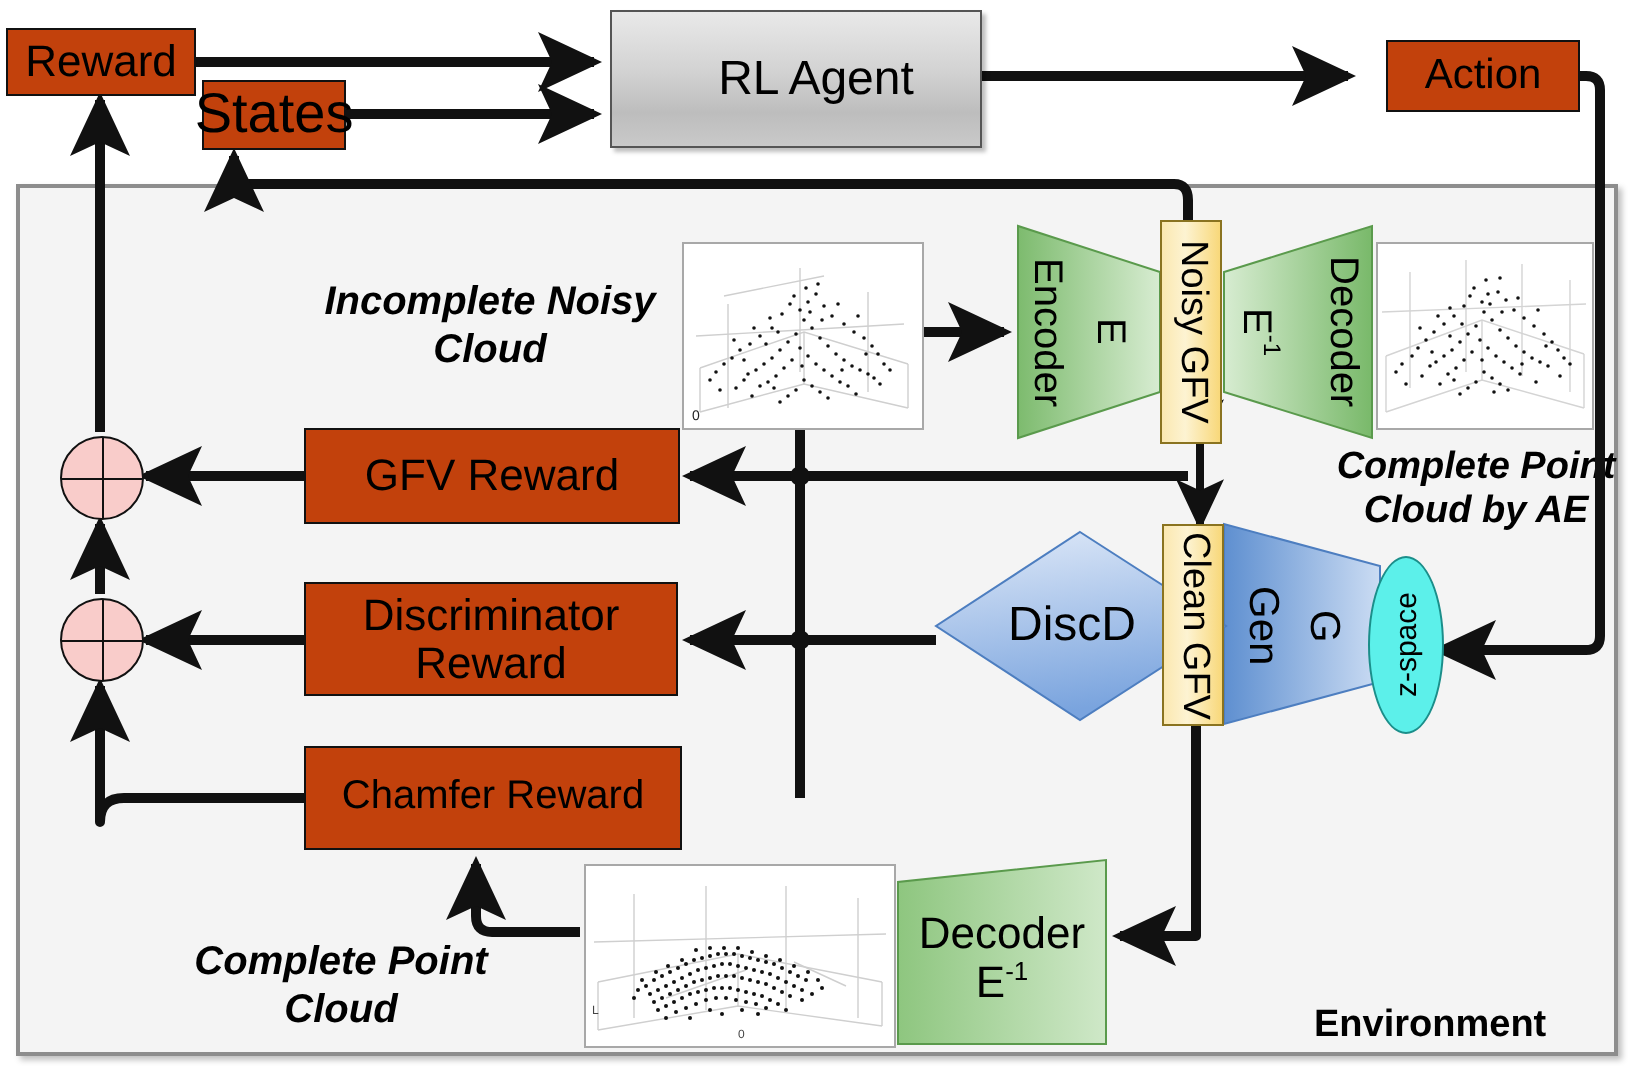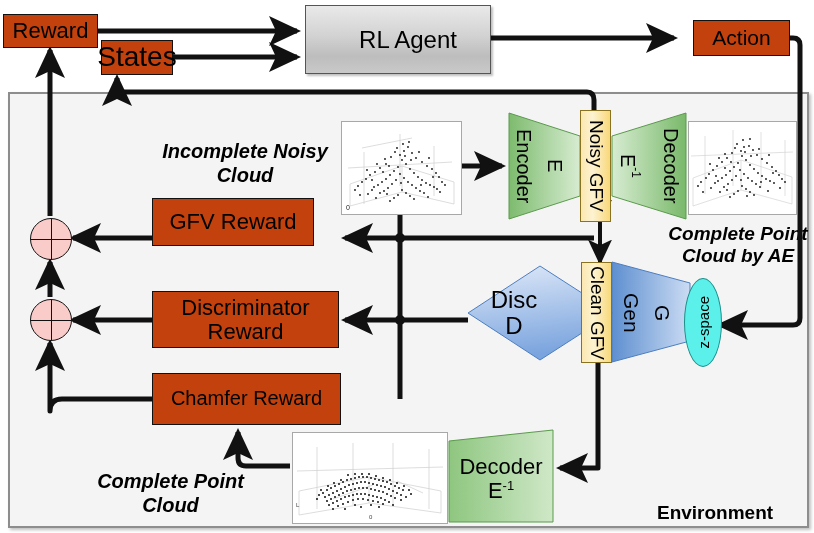--- a/index.html
+++ b/index.html
@@ -112,21 +112,21 @@
     <span>RL Agent</span>
   </div>
 
   <div class="box pink el" style="left:681px;top:20px;width:97px;height:36px;font-size:21px;margin-left:12px;">
     <span>Action</span>
   </div>
 
   <div class="sum el" style="left:30px;top:218px;width:40px;height:40px;"></div>
   <div class="sum el" style="left:30px;top:299px;width:40px;height:40px;"></div>
 
-  <div class="box pink el" style="left:152px;top:198px;width:162px;height:48px;font-size:22px;">
+  <div class="box pink el" style="left:152px;top:214px;width:188px;height:48px;font-size:22px;">
     <span>GFV Reward</span>
   </div>
 
   <div class="box pink el" style="left:152px;top:291px;width:187px;height:57px;font-size:22px;flex-direction:column;">
     <span>Discriminator</span>
     <span>Reward</span>
   </div>
 
   <div class="box pink el" style="left:152px;top:373px;width:189px;height:52px;font-size:20px;">
     <span>Chamfer Reward</span>
@@ -374,21 +374,21 @@
           <circle cx="58" cy="74" r=".9"></circle>
       </g>
     </svg>
   </div>
 
   <div class="italic" style="left:668px;top:223px;width:140px;font-size:19px;">
     <div>Complete Point</div>
     <div>Cloud by AE</div>
   </div>
 
-  <div class="box el" style="left:464px;top:275px;width:100px;height:76px;font-size:24px;flex-direction:column;">
+  <div class="box el" style="left:486px;top:275px;width:100px;height:76px;font-size:24px;">
     <span>Disc</span>
     <span>D</span>
   </div>
 
   <div class="box gfv el" style="left:581px;top:262px;width:31px;height:101px;font-size:19px;">
     <span class="vtxt">Clean GFV</span>
   </div>
 
   <div class="box el" style="left:612px;top:266px;width:78px;height:94px;font-size:21px;">
     <span class="vtxt" style="margin-left:-10px;">Gen</span>

